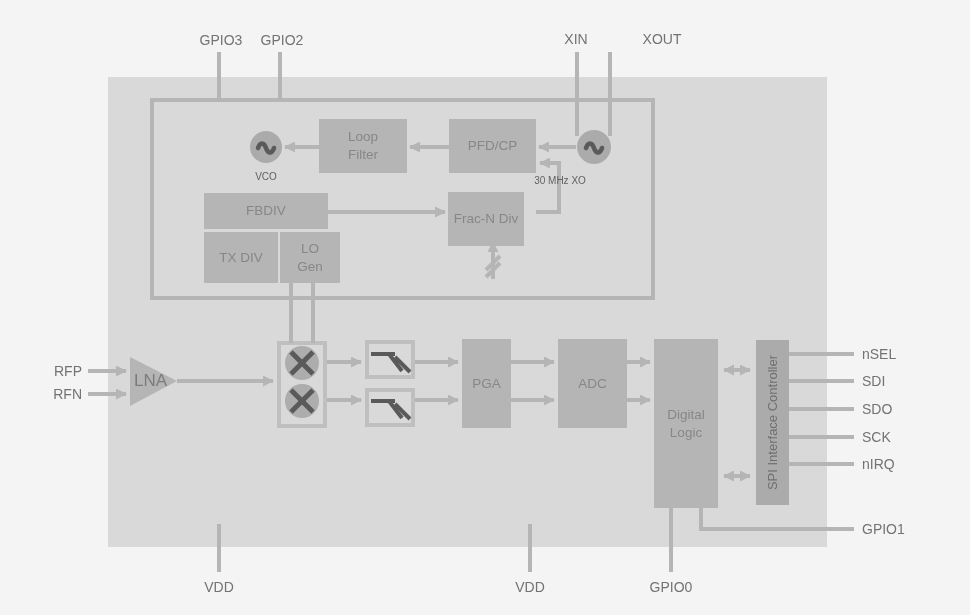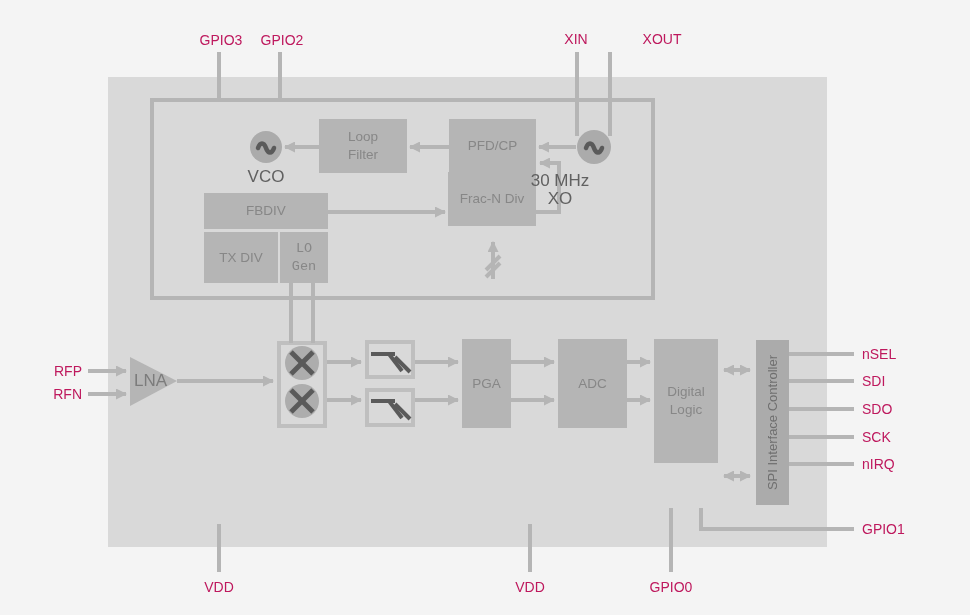--- a/index.html
+++ b/index.html
@@ -8,22 +8,22 @@
     font-family:"Liberation Sans",sans-serif;overflow:hidden;
   }
   .chip{position:absolute;left:108px;top:77px;width:719px;height:470px;background:#d9d9d9;}
   .pll{position:absolute;left:150px;top:98px;width:505px;height:202px;
        border:4px solid #b5b5b5;box-sizing:border-box;background:transparent;}
   .blk{position:absolute;background:#b5b5b5;display:flex;align-items:center;justify-content:center;
        text-align:center;color:#878787;font-size:13.5px;line-height:18px;box-sizing:border-box;}
   .blk.dark{background:#ababab;}
   .circle{position:absolute;background:#ababab;border-radius:50%;}
   .outline{position:absolute;border:4px solid #bfbfbf;box-sizing:border-box;background:transparent;}
-  .lbl{position:absolute;color:#be185d;font-size:14px;line-height:18px;white-space:pre;}
-  .lbl.soft{color:#616161;font-size:17px;}
+  .lbl{position:absolute;color:#737373;font-size:14px;line-height:18px;white-space:pre;}
+  .lbl.soft{color:#616161;font-size:10px;}
   .lbl.center{transform:translateX(-50%);text-align:center;}
   .lbl.right{text-align:right;}
   .xo-label{white-space:normal;width:70px;margin-left:-35px;}
   .lna-label{position:absolute;left:134px;top:373px;color:#7c7c7c;font-size:17px;line-height:16px;}
   .spi-label-wrap{position:absolute;left:756px;top:340px;width:33px;height:165px;
        display:flex;align-items:center;justify-content:center;}
   .spi-label{transform:rotate(-90deg);white-space:nowrap;color:#6f6f6f;font-size:13px;}
   .constrain-56{width:56px;}
   .constrain-60{width:60px;}
   .constrain-42{width:42px;}
@@ -44,39 +44,39 @@
     <span>PFD/CP</span>
   </div>
   <div class="circle" style="left:250px;top:131px;width:32px;height:32px;"></div>
   <div class="circle" style="left:577px;top:130px;width:34px;height:34px;"></div>
   <div class="blk" style="left:204px;top:193px;width:124px;height:36px;">
     <span>FBDIV</span>
   </div>
   <div class="blk" style="left:204px;top:232px;width:74px;height:51px;">
     <span>TX DIV</span>
   </div>
-  <div class="blk" style="left:280px;top:232px;width:48px;height:51px;font-family:Liberation Mono, monospace;">
+  <div class="blk" style="left:280px;top:232px;width:60px;height:51px;">
     <span class="constrain-42">LO Gen</span>
   </div>
-  <div class="blk" style="left:448px;top:172px;width:88px;height:54px;align-items:center;">
+  <div class="blk" style="left:448px;top:192px;width:76px;height:54px;align-items:center;">
     <span>Frac-N Div</span>
   </div>
 
   <div class="outline" style="left:277px;top:341px;width:50px;height:87px;"></div>
   <div class="circle" style="left:285px;top:346px;width:34px;height:34px;background:#adadad;"></div>
   <div class="circle" style="left:285px;top:384px;width:34px;height:34px;background:#adadad;"></div>
   <div class="outline" style="left:365px;top:340px;width:50px;height:39px;"></div>
   <div class="outline" style="left:365px;top:388px;width:50px;height:39px;"></div>
   <div class="blk" style="left:462px;top:339px;width:49px;height:89px;">
     <span>PGA</span>
   </div>
   <div class="blk" style="left:558px;top:339px;width:69px;height:89px;">
     <span>ADC</span>
   </div>
-  <div class="blk" style="left:654px;top:339px;width:64px;height:124px;">
+  <div class="blk" style="left:654px;top:339px;width:64px;height:169px;">
     <span class="constrain-56">Digital Logic</span>
   </div>
   <div class="blk dark" style="left:756px;top:340px;width:33px;height:165px;"></div>
   <div class="spi-label-wrap">
     <span class="spi-label">SPI Interface Controller</span>
   </div>
 
   <svg class="wires" width="970" height="615" viewBox="0 0 970 615">
     <defs>
       <marker id="ah" markerUnits="userSpaceOnUse" markerWidth="11" markerHeight="11" refX="10" refY="5.5" orient="auto-start-reverse">

